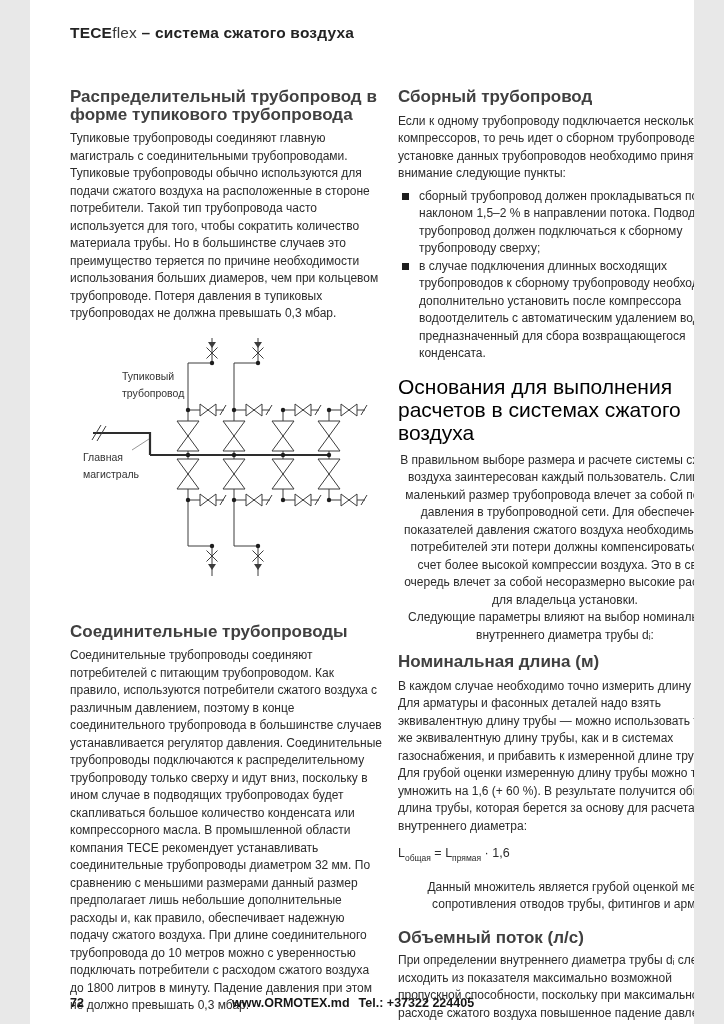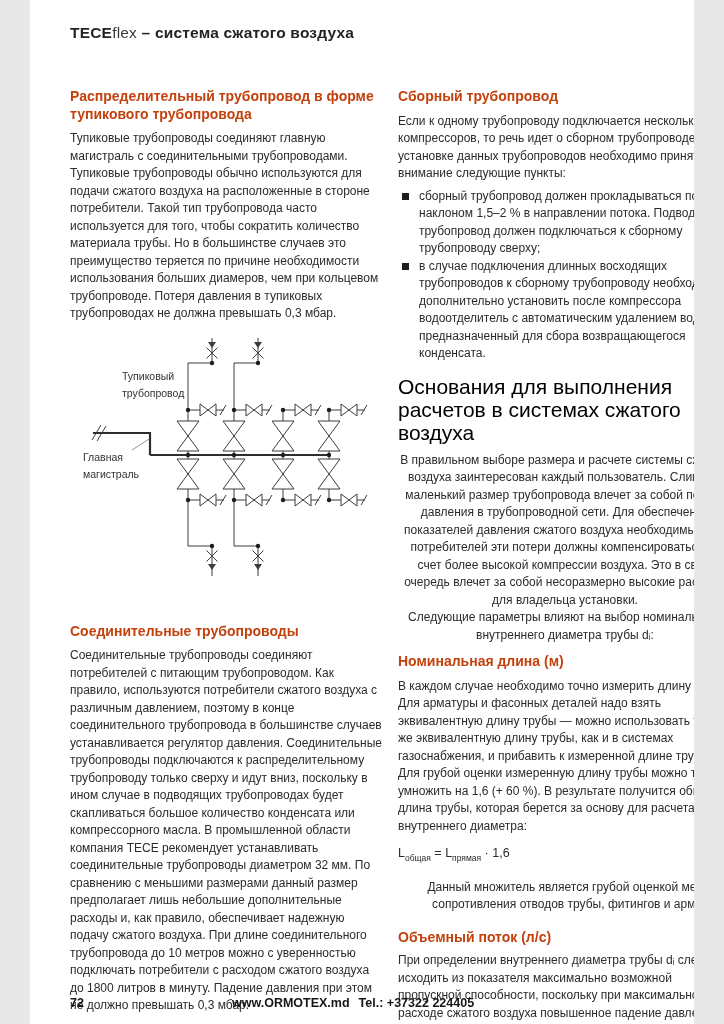--- a/index.html
+++ b/index.html
@@ -8,21 +8,21 @@
     font-family:"Liberation Sans",sans-serif;color:#232323;overflow:hidden;
     margin:0 auto;
   }
   .page-header{position:absolute;left:40px;top:24px;font-size:15.5px;letter-spacing:.2px;}
   .brand-bold{font-weight:bold;}
   .brand-light{font-weight:normal;color:#3a3a3a;}
   .title-rest{font-weight:bold;}
   .col{position:absolute;top:88px;}
   .col-left{left:40px;width:314px;}
   .col-right{left:368px;width:334px;}
-  h3.subhead{font-size:14px;line-height:17.5px;font-weight:bold;margin:0 0 7px 0;color:#c2410c;}
+  h3.subhead{font-size:17px;line-height:17.5px;font-weight:bold;margin:0 0 7px 0;color:#404040;}
   .body-text{font-size:12px;line-height:17.5px;margin:0;color:#2b2b2b;}
   .diagram-wrap{margin:10px 0 6px 0;}
   h3.subhead.mt{margin-top:4px;}
   .bullet-list{margin:5px 0 0 0;padding:0;list-style:none;}
   .bullet-item{display:flex;gap:10px;padding-left:4px;margin:0;}
   .bullet-square{width:7px;height:7px;background:#1e1e1e;margin-top:5px;flex-shrink:0;}
   .bullet-text{font-size:12px;line-height:17.5px;color:#2b2b2b;}
   h2.section-title{font-size:21px;line-height:23px;font-weight:normal;margin:12px 0 8px 0;color:#000000;}
   .para-block{margin:0;text-align:center;}
   h3.subhead.gap-top{margin-top:9px;margin-bottom:7px;}

